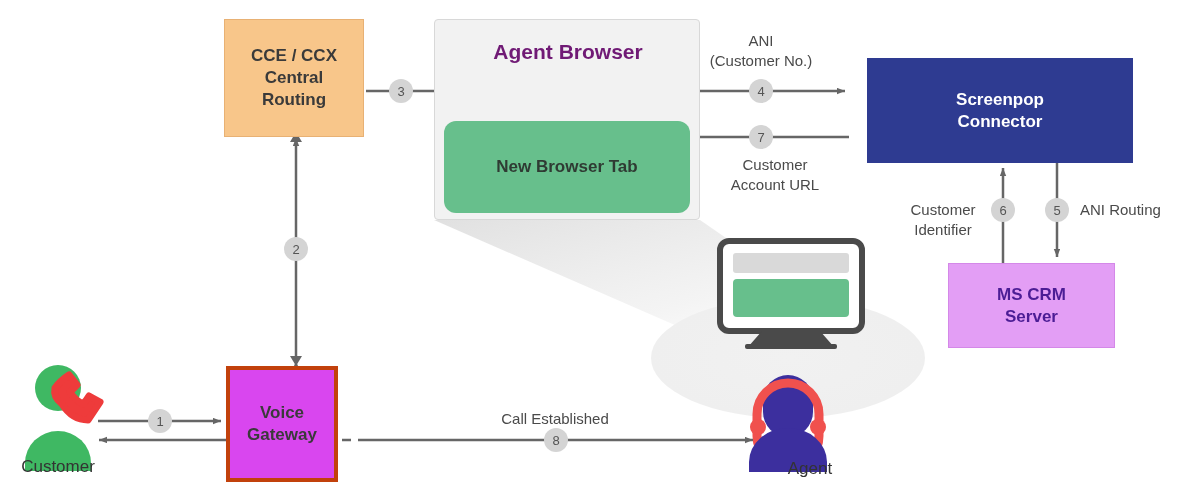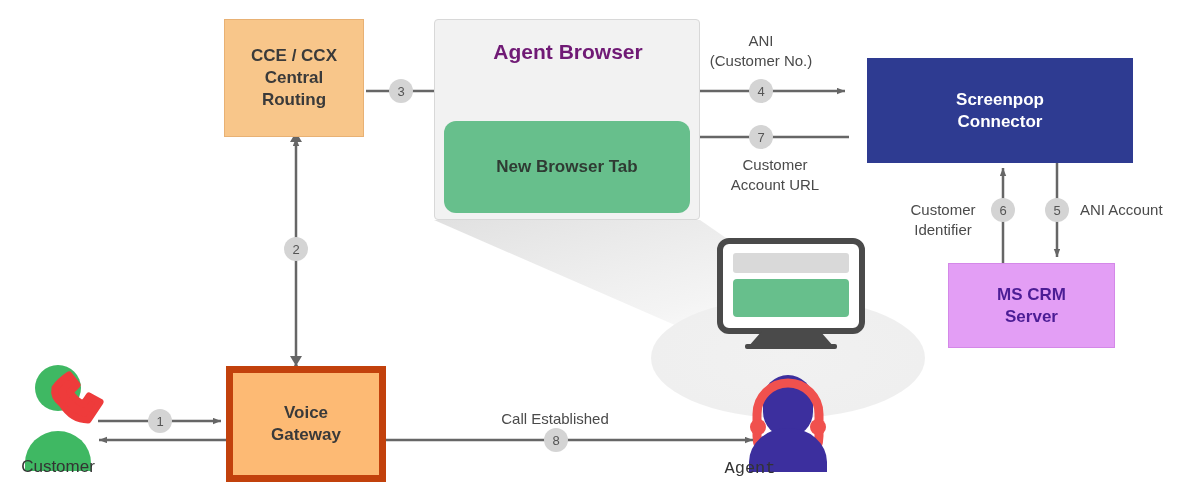--- a/index.html
+++ b/index.html
@@ -97,23 +97,23 @@
     background: #E39EF5;
     border: 1px solid #D488E8;
     color: #4c1d95;
     font-size: 17px;
     font-weight: bold;
   }
 
   
   #voice-gateway-box {
     left: 226px; top: 366px;
-    width: 160px; height: 116px;
-    background: #fdba74;
-    border: 7px solid #c2410c;
+    width: 112px; height: 116px;
+    background: #d946ef;
+    border: 4px solid #c2410c;
     color: #3A3A3A;
     font-size: 17px;
     font-weight: bold;
   }
 
   
   #wires {
     position: absolute;
     left: 0; top: 0;
     width: 1180px; height: 494px;
@@ -260,27 +260,27 @@
   <div class="badge" style="left:389px; top:79px;">3</div>
   <div class="badge" style="left:749px; top:79px;">4</div>
   <div class="badge" style="left:1045px; top:198px;">5</div>
   <div class="badge" style="left:991px; top:198px;">6</div>
   <div class="badge" style="left:749px; top:125px;">7</div>
   <div class="badge" style="left:544px; top:428px;">8</div>
 
   <div class="edge-label" style="left:686px; top:31px; width:150px;">ANI
 (Customer No.)</div>
 
-  <div class="edge-label" style="left:1080px; top:200px; width:100px; text-align:left;">ANI Account</div>
+  <div class="edge-label" style="left:1080px; top:200px; width:100px; text-align:left;">ANI Routing</div>
 
   <div class="edge-label" style="left:898px; top:200px; width:90px; text-align:center;">Customer
 Identifier</div>
 
   <div class="edge-label" style="left:700px; top:155px; width:150px;">Customer
 Account URL</div>
 
   <div class="edge-label" style="left:480px; top:409px; width:150px;">Call Established</div>
 
   <div class="actor-caption" style="left:0px; top:457px; width:116px;">Customer</div>
 
-  <div class="actor-caption" style="left:692px; top:459px; width:116px;font-family:Liberation Mono, monospace;">Agent</div>
+  <div class="actor-caption" style="left:752px; top:459px; width:116px;">Agent</div>
 
 </div>
 
 </body></html>

